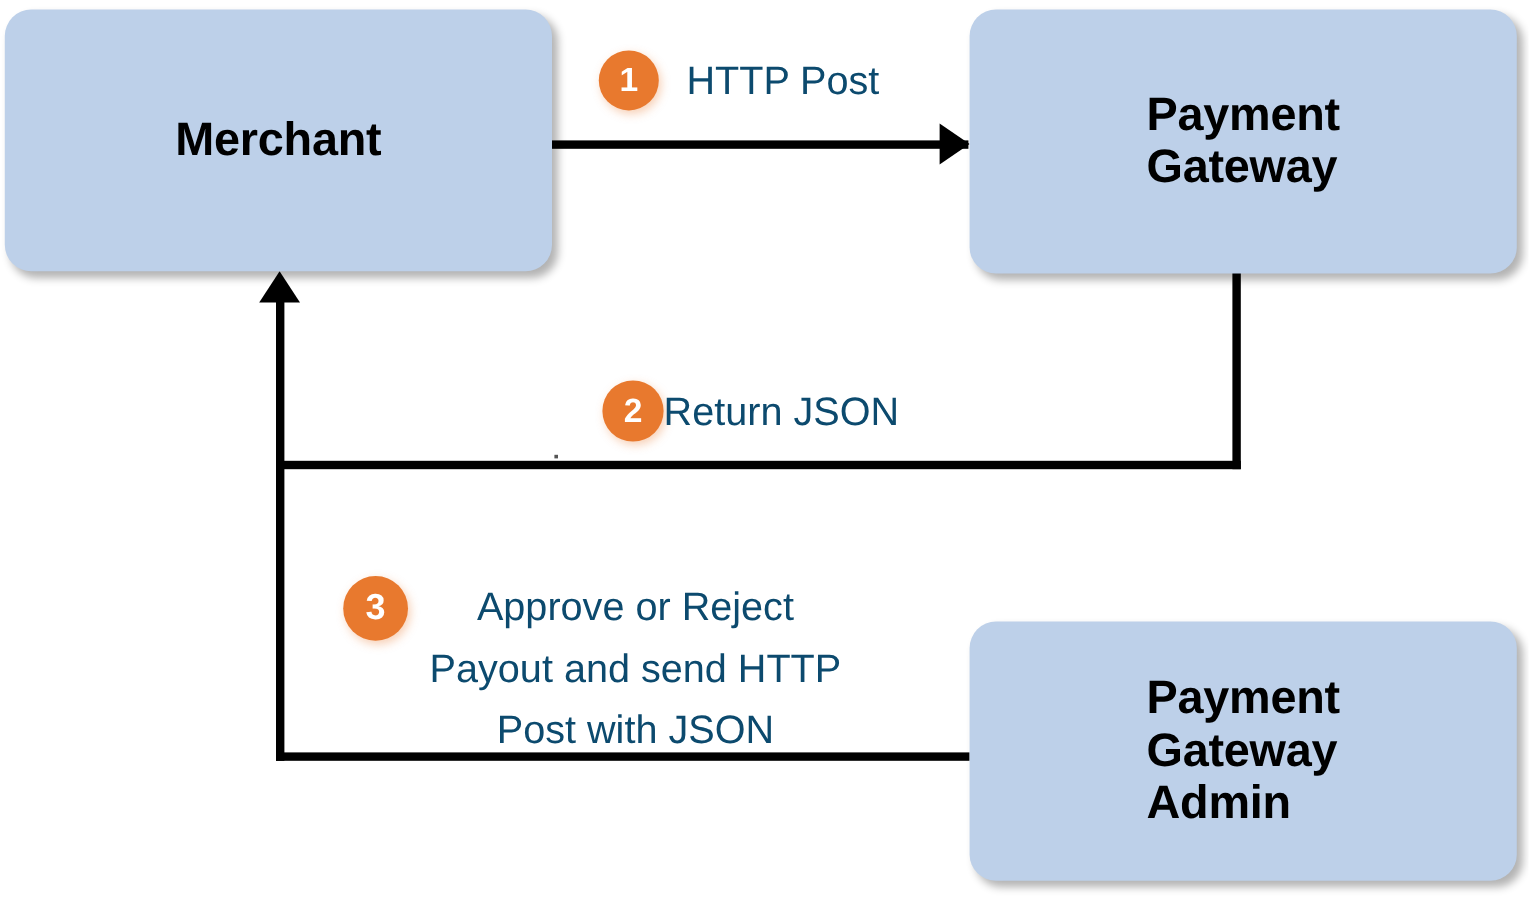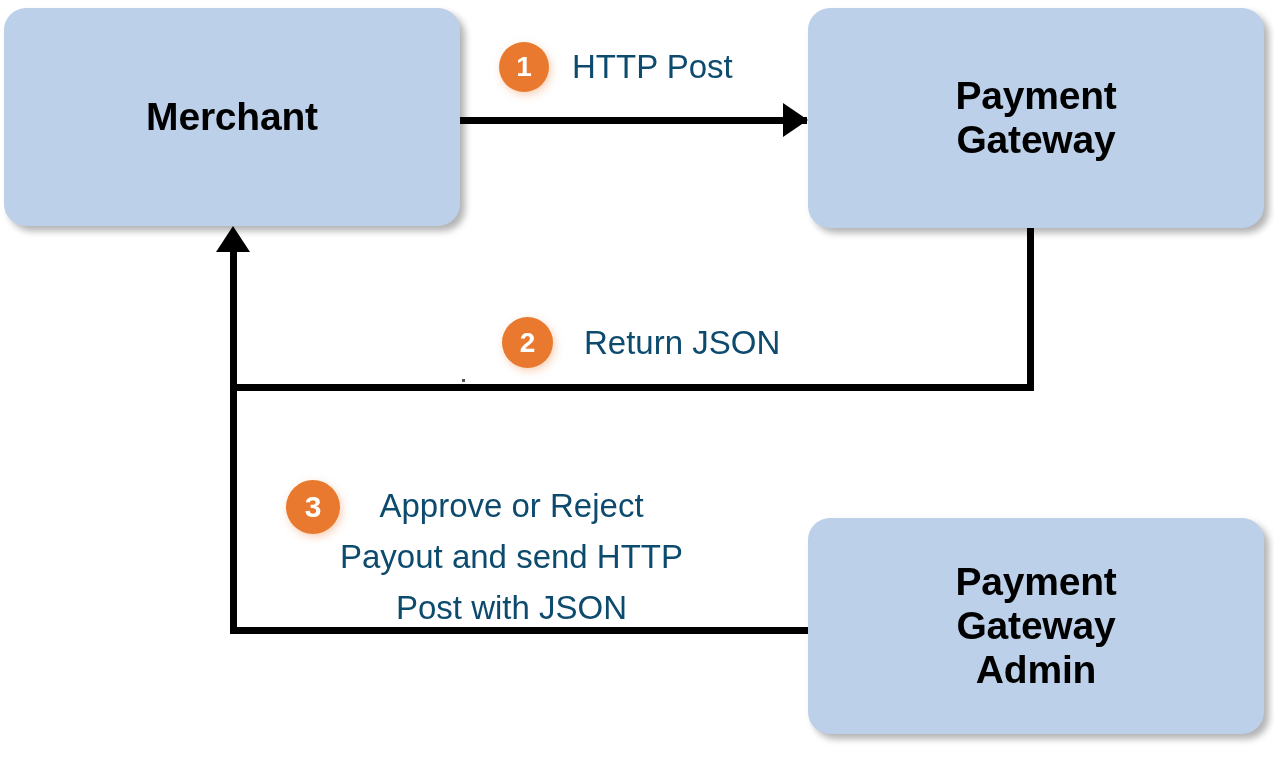--- a/index.html
+++ b/index.html
@@ -29,21 +29,20 @@
     align-items: center;
     justify-content: center;
     box-shadow: 5px 5px 7px rgba(0,0,0,0.30);
   }
   .node-label {
     font-family: "Liberation Sans", sans-serif;
     font-weight: bold;
     font-size: 39px;
     line-height: 1.12;
     color: #000000;
-    text-align: center;
     white-space: pre-line;
     letter-spacing: -0.2px;
   }
 
   #node-merchant   { left: 4px;   top: 8px;   width: 456px; height: 218px; }
   #node-gateway    { left: 808px; top: 8px;   width: 456px; height: 220px; }
   #node-admin      { left: 808px; top: 518px; width: 456px; height: 216px; }
 
   
   .line {
@@ -117,29 +116,29 @@
     line-height: 50px;
     margin-left: 23px;
   }
 
   
   #step-2         { left: 502px;  top: 317px; }
   #step-2 .badge  { width: 51px; height: 51px; font-size: 28px; }
   #step-2 .step-text {
     font-size: 33px;
     line-height: 51px;
-    margin-left: 31px;
   }
 
   
   #step-3         { left: 286px;  top: 480px; }
   #step-3 .badge  { width: 54px; height: 54px; font-size: 30px; }
   #step-3 .step-text {
     font-size: 33px;
     line-height: 51px;
+    margin-left: 18px;
     text-align: center;
   }
 
   
   #speck {
     position: absolute;
     left: 462px; top: 379px;
     width: 3px; height: 3px;
     background: #555555;
   }

